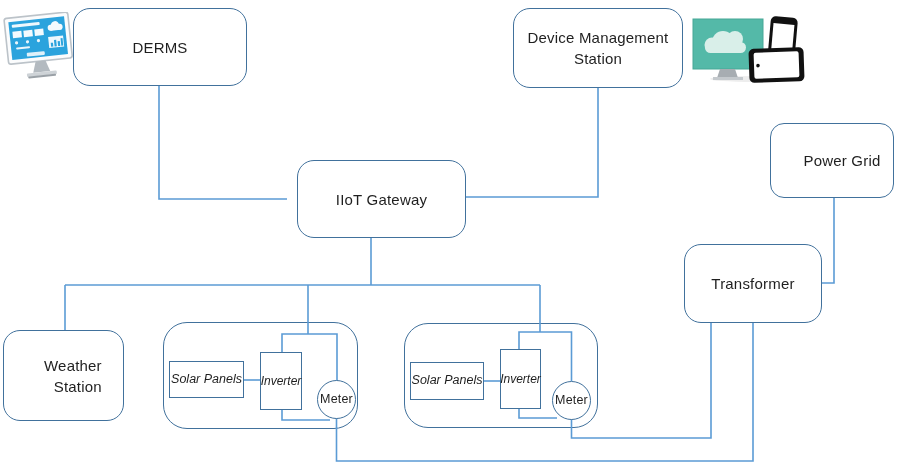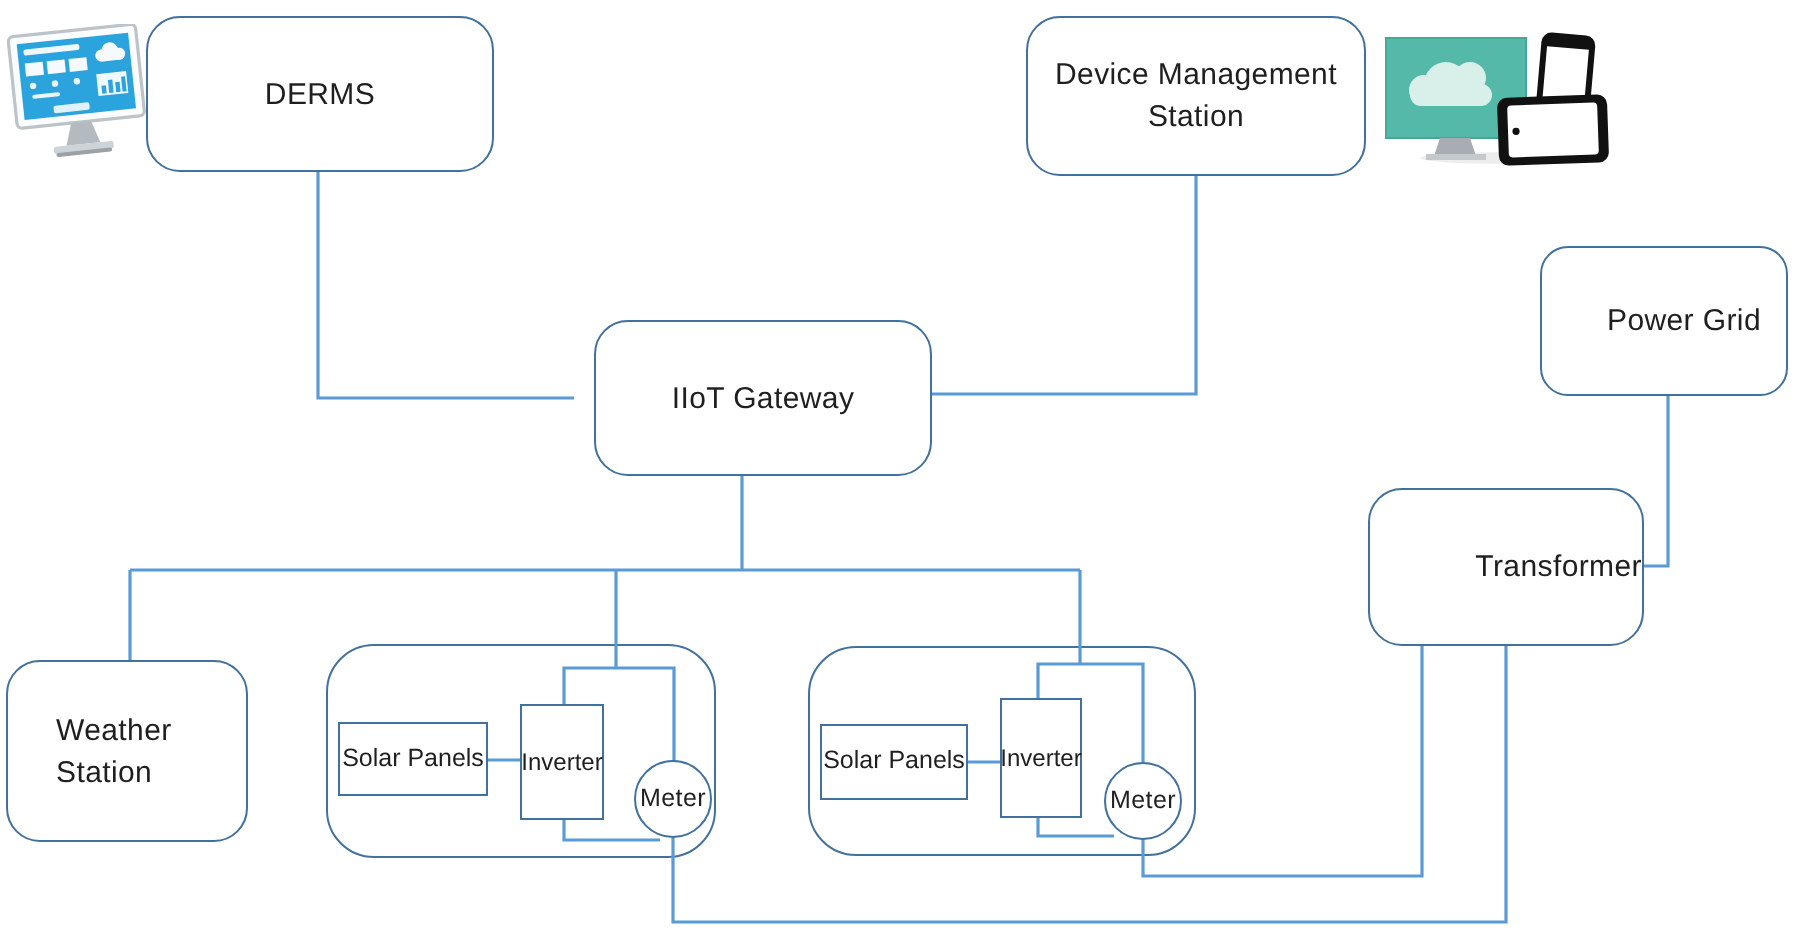--- a/index.html
+++ b/index.html
@@ -12,24 +12,24 @@
   .layer-nodes{position:absolute;inset:0;z-index:3;pointer-events:none;border-radius:20px;}
   .layer-nodes > *{pointer-events:auto;}
 
   .node{
     position:absolute;box-sizing:border-box;background:#ffffff;
     border:1.6px solid #41719C;border-radius:17px;
     display:flex;align-items:center;justify-content:center;
     font-size:15px;letter-spacing:.2px;text-align:center;
     white-space:pre-line;line-height:1.4;
   }
-  .node.small{border-radius:0;border-width:1.4px;font-size:12.5px;letter-spacing:0;}
+  .node.small{border-radius:0;border-width:1.4px;font-size:12.5px;letter-spacing:0;font-style:italic;}
   .node.group{border-radius:24px;background:#ffffff;}
   .node.meter{border-radius:50%;font-size:12.5px;align-items:center;}
-  .node.left-text{justify-content:flex-start;text-align:left;padding-left:24px;}
+  .node.left-text{justify-content:flex-start;text-align:right;padding-left:40px;}
   .node.inverter-box{font-size:12px;white-space:nowrap;overflow:visible;}
   .icon{position:absolute;z-index:3;}
   svg{display:block;}
   .connector{fill:none;stroke:#5B9BD5;stroke-width:1.6;}
 </style>
 </head>
 <body>
 
 <div class="canvas">
 
@@ -67,21 +67,21 @@
     </div>
 
     <div class="node" style="left:297px;top:160px;width:169px;height:78px;">
       <span>IIoT Gateway</span>
     </div>
 
     <div class="node" style="left:770px;top:123px;width:124px;height:75px;border-radius:14px;padding-left:20px;">
       <span>Power Grid</span>
     </div>
 
-    <div class="node" style="left:684px;top:244px;width:138px;height:79px;justify-content:flex-end;">
+    <div class="node" style="left:684px;top:244px;width:138px;height:79px;">
       <span>Transformer</span>
     </div>
 
     <div class="node left-text" style="left:3px;top:330px;width:121px;height:91px;">
       <span>Weather
 Station</span>
     </div>
 
     <div class="node small" style="left:169px;top:361px;width:75px;height:37px;">
       <span>Solar Panels</span>

